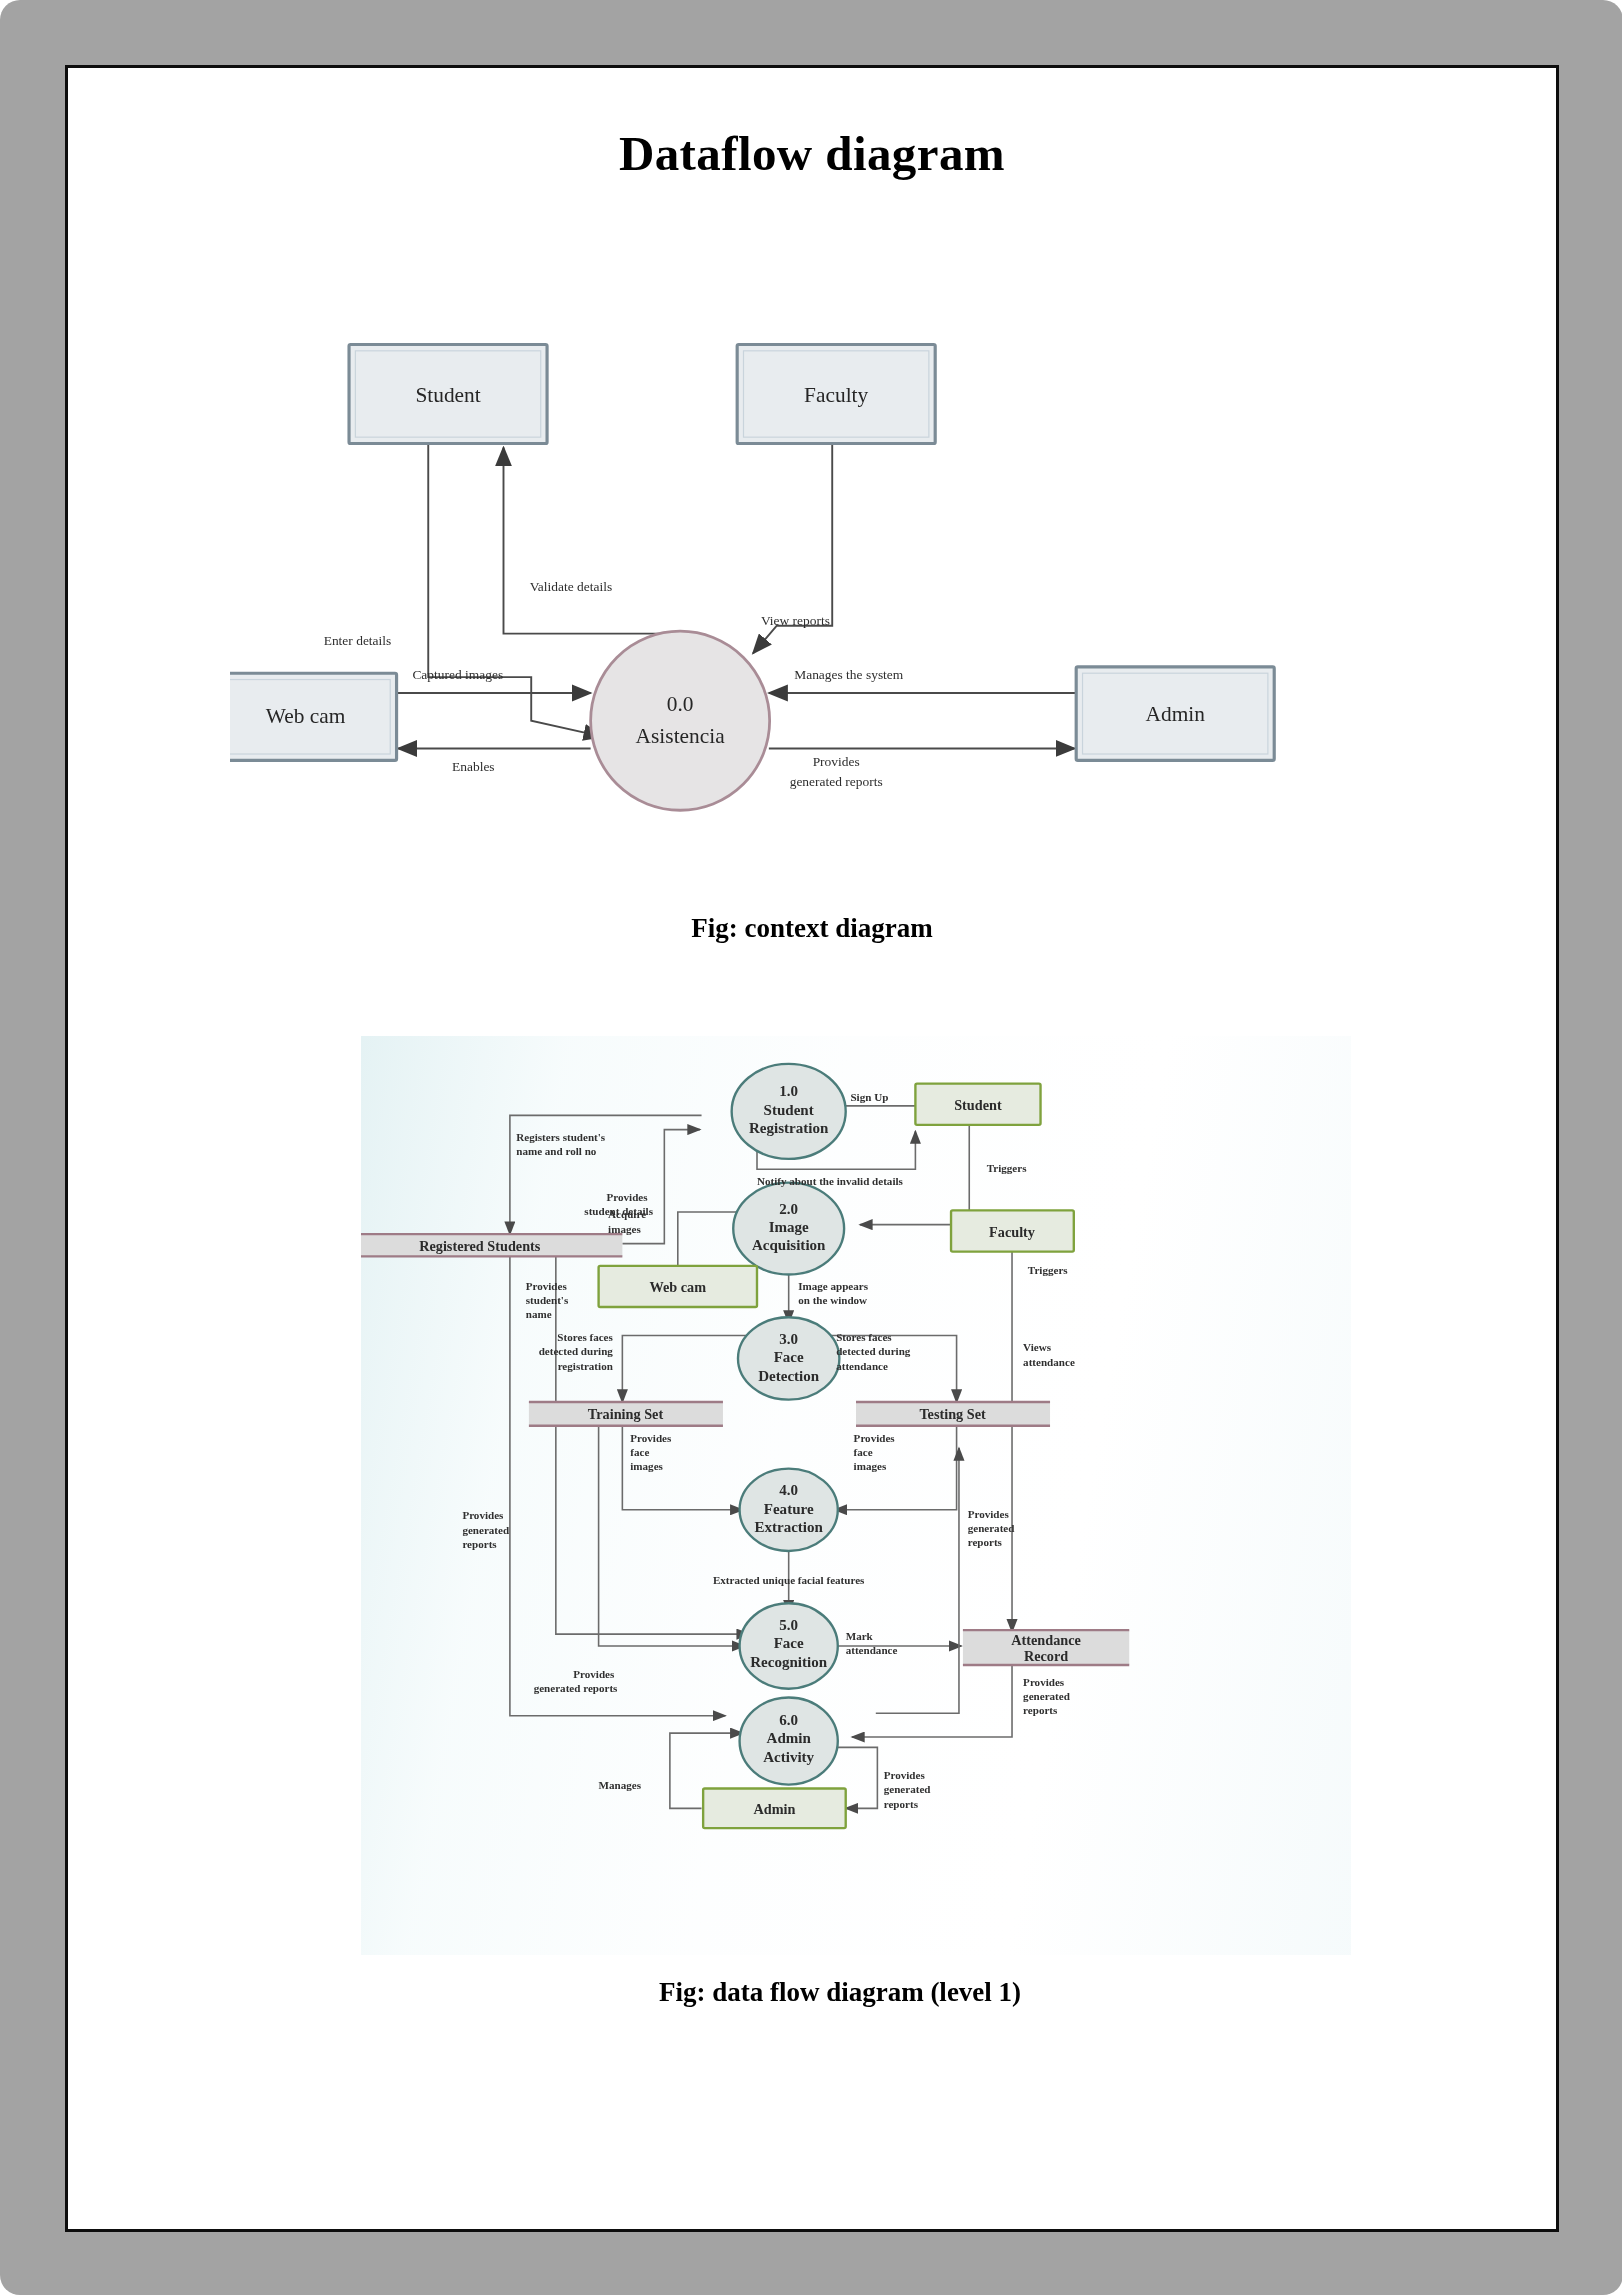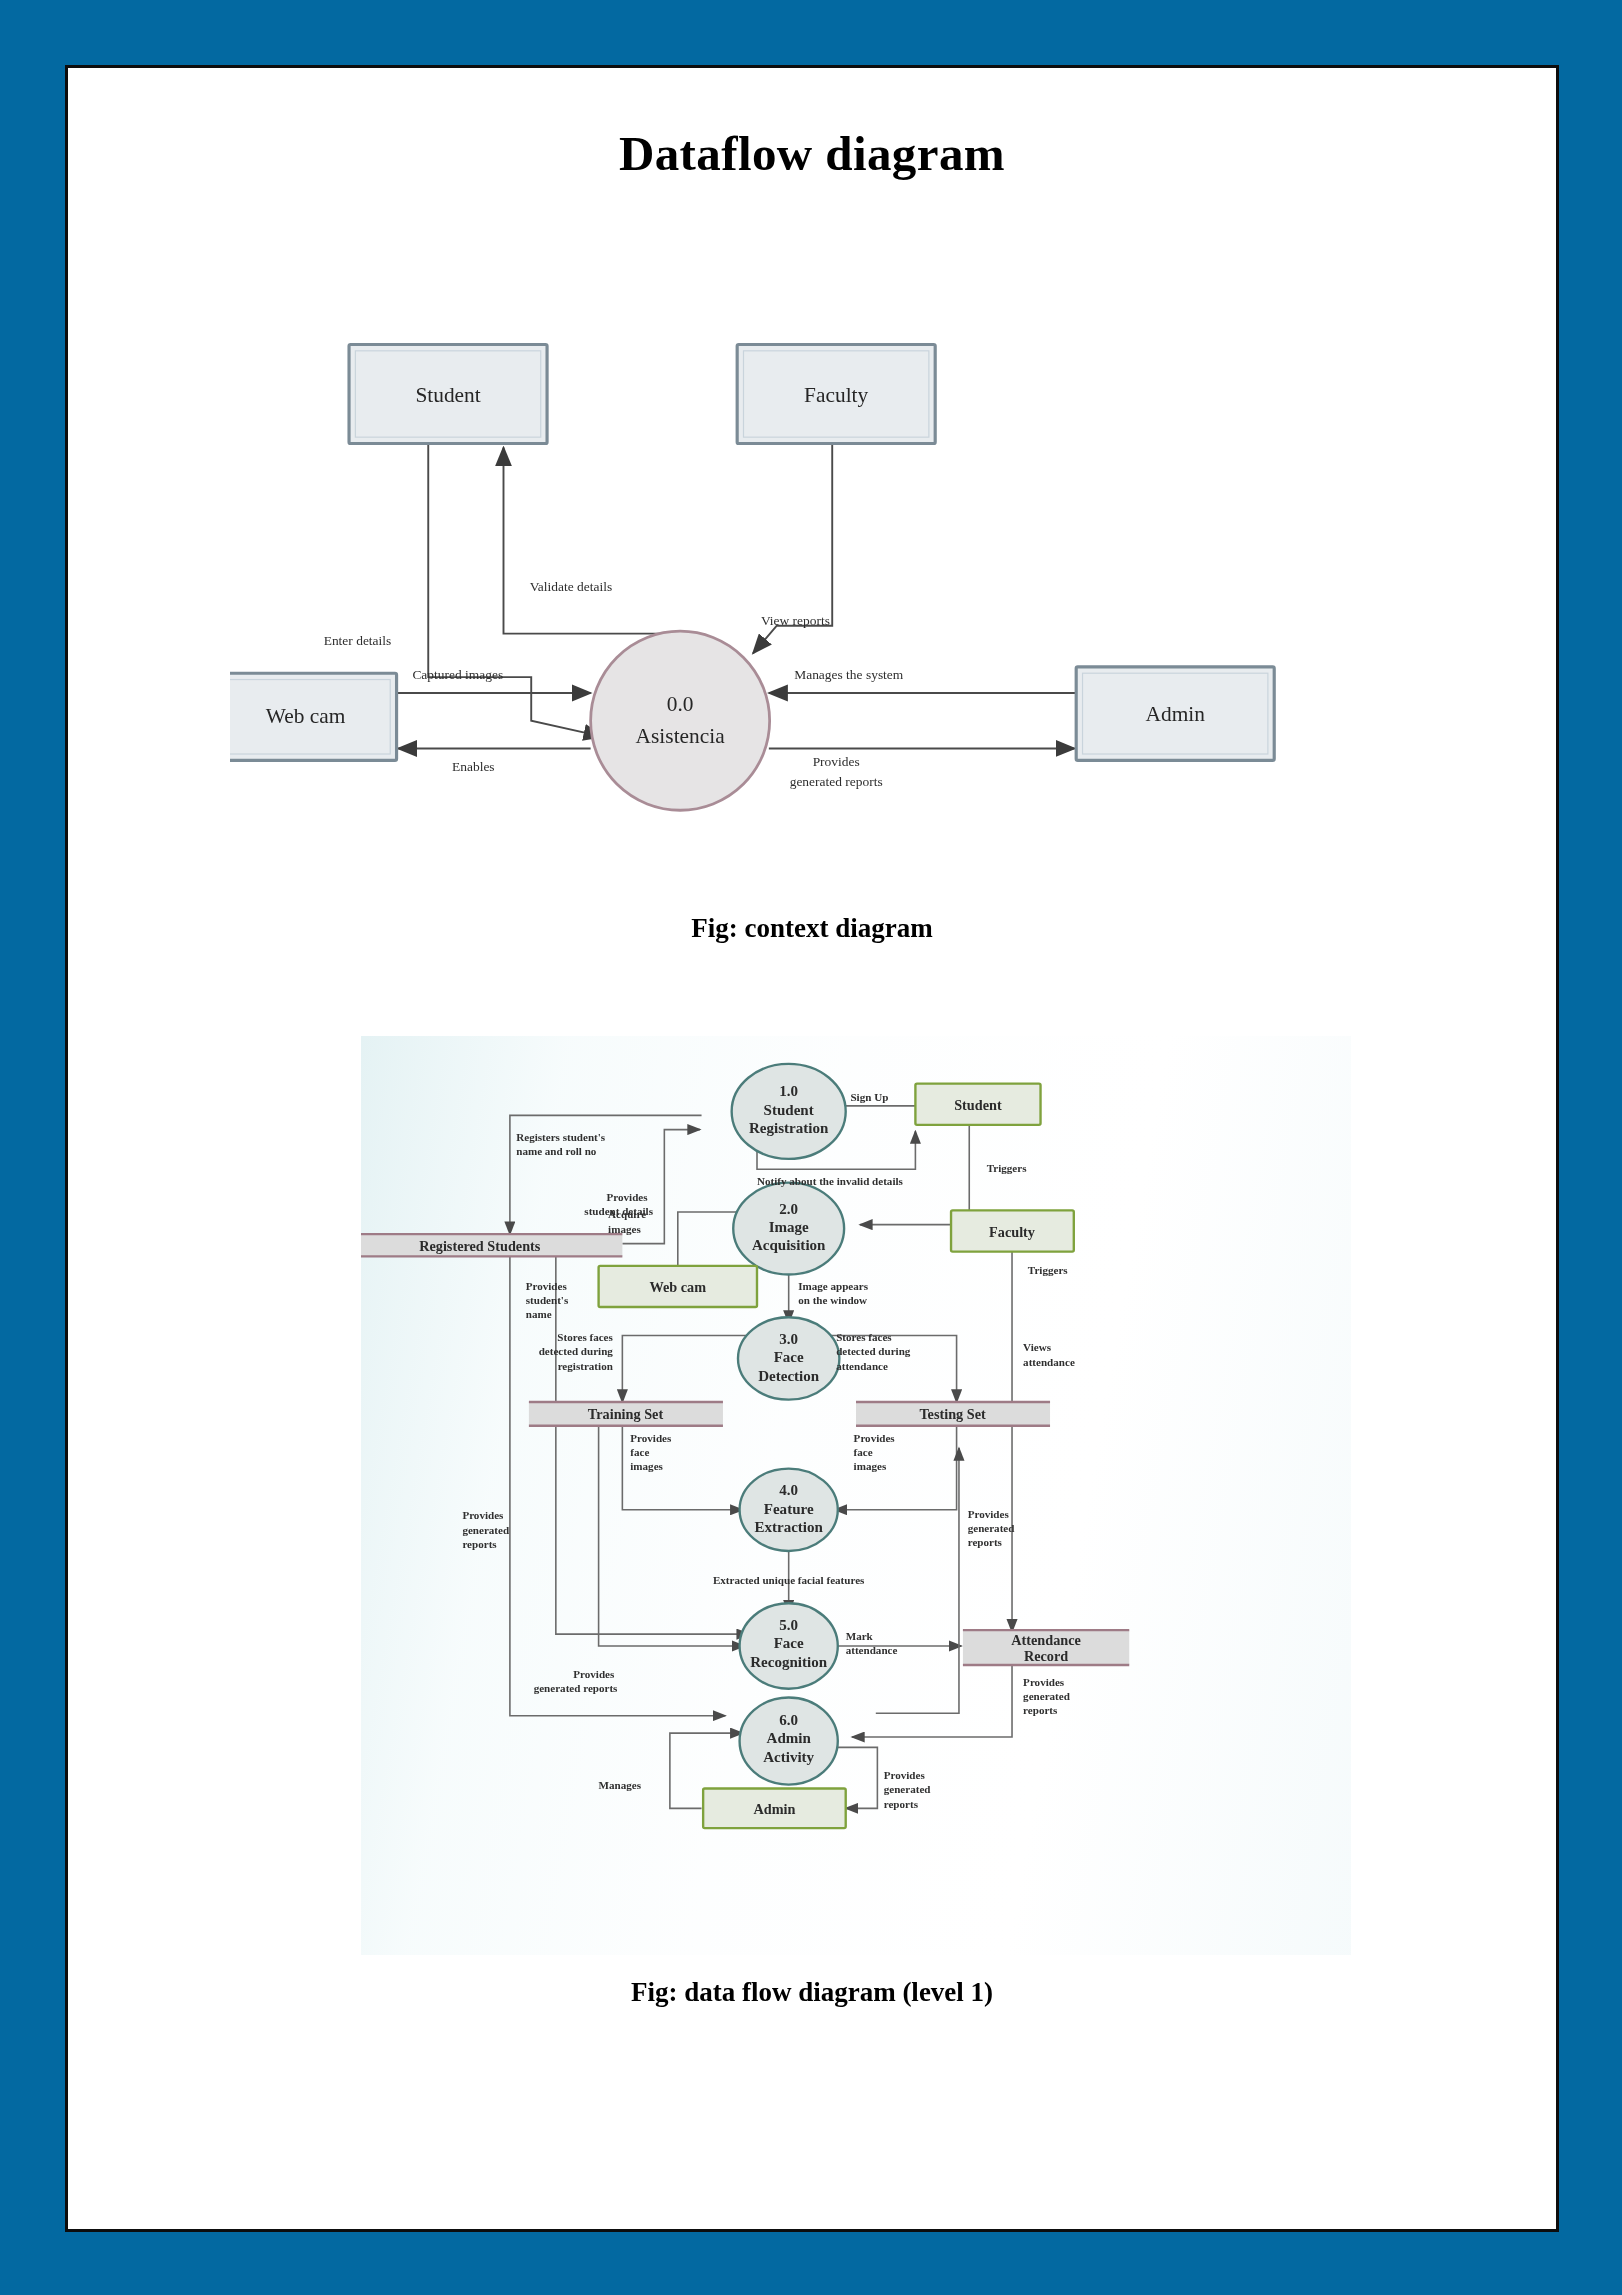--- a/index.html
+++ b/index.html
@@ -13,21 +13,22 @@
     height: 2295px;
     position: relative;
     font-family: "Liberation Serif", "DejaVu Serif", serif;
     overflow: hidden;
   }
 
   
   #page-sheet {
     position: absolute;
     inset: 0;
-    background: #0369a1;
+    background: #a3a3a3;
+    border-radius: 20px;
   }
   #page-border {
     position: absolute;
     left: 65px;
     top: 65px;
     width: 1494px;
     height: 2167px;
     border: 3.2px solid #0d0d0d;
     box-sizing: border-box;
     background: #ffffff;
@@ -50,21 +51,21 @@
     position: absolute;
     width: 1494px;
     left: 65px;
     text-align: center;
     font-size: 27px;
     font-weight: bold;
     color: #000000;
     font-family: "Liberation Serif", "DejaVu Serif", serif;
   }
   #caption-context { top: 913px; }
-  #caption-level1  { top: 1977px; }
+  #caption-level1  { top: 1977px; padding-left: 28px; }
 
   
   #fig-context {
     position: absolute;
     left: 230px;
     top: 293px;
     width: 1149px;
     height: 602px;
   }
   #fig-level1 {

